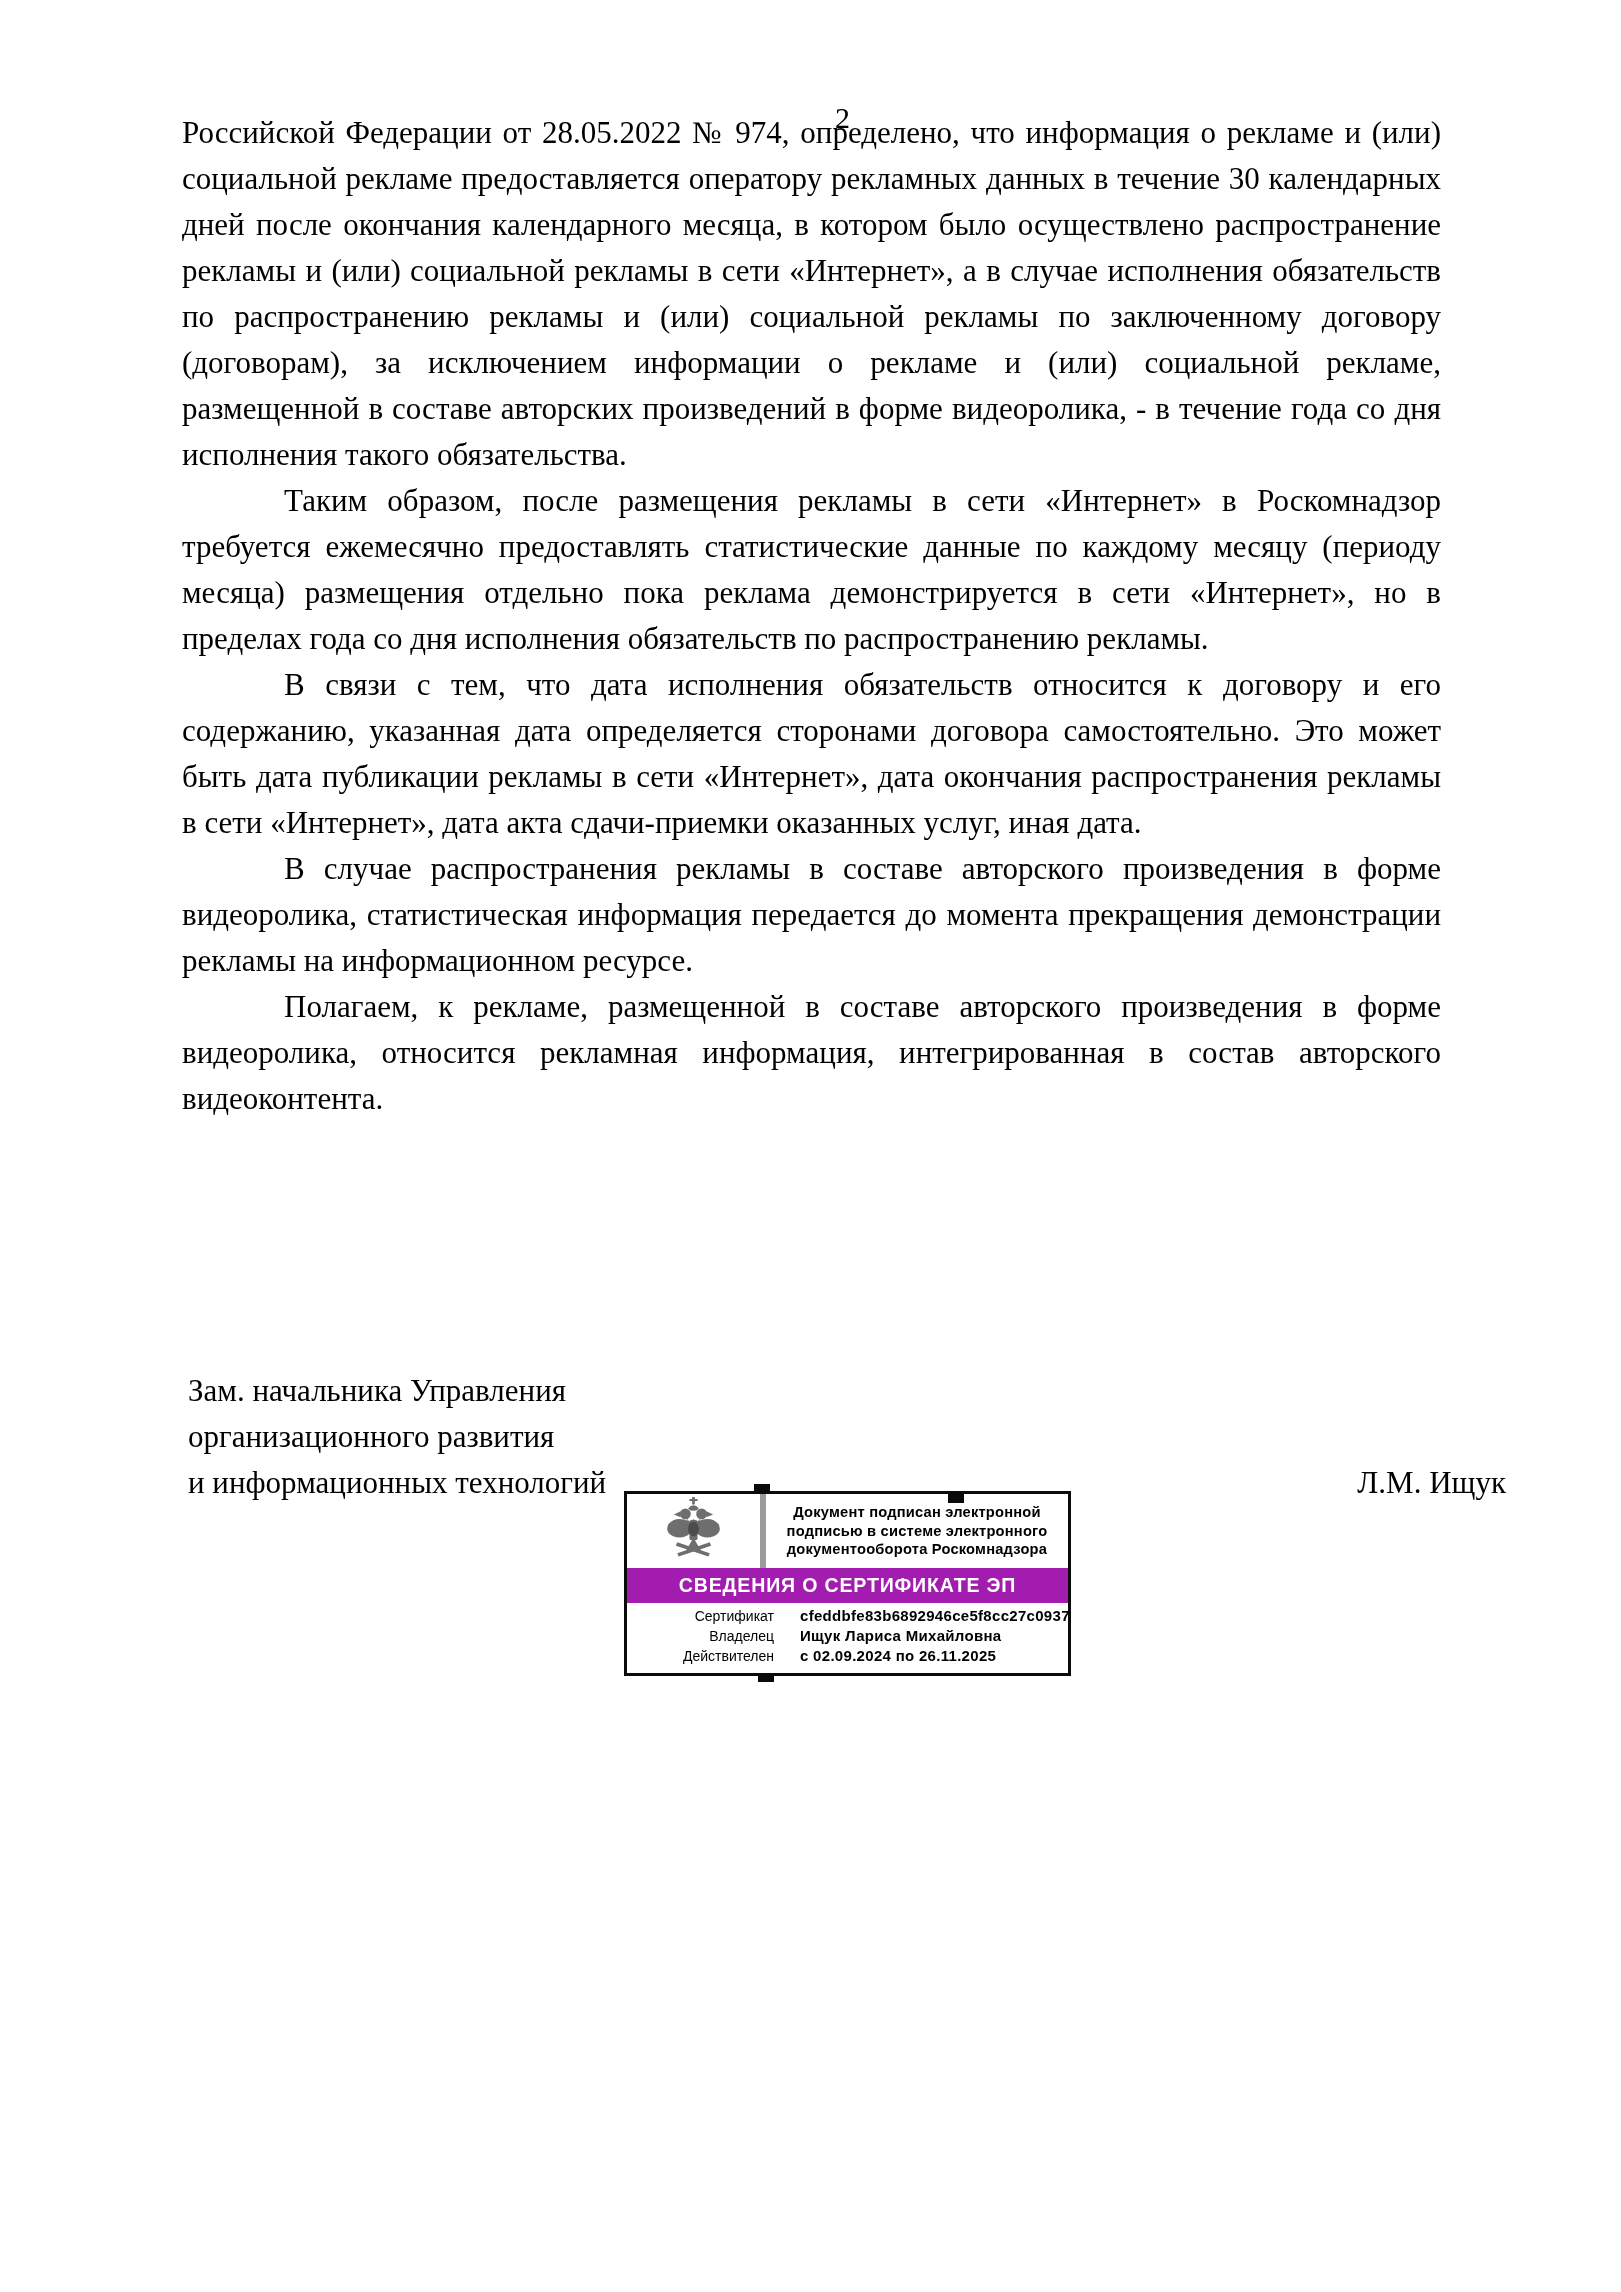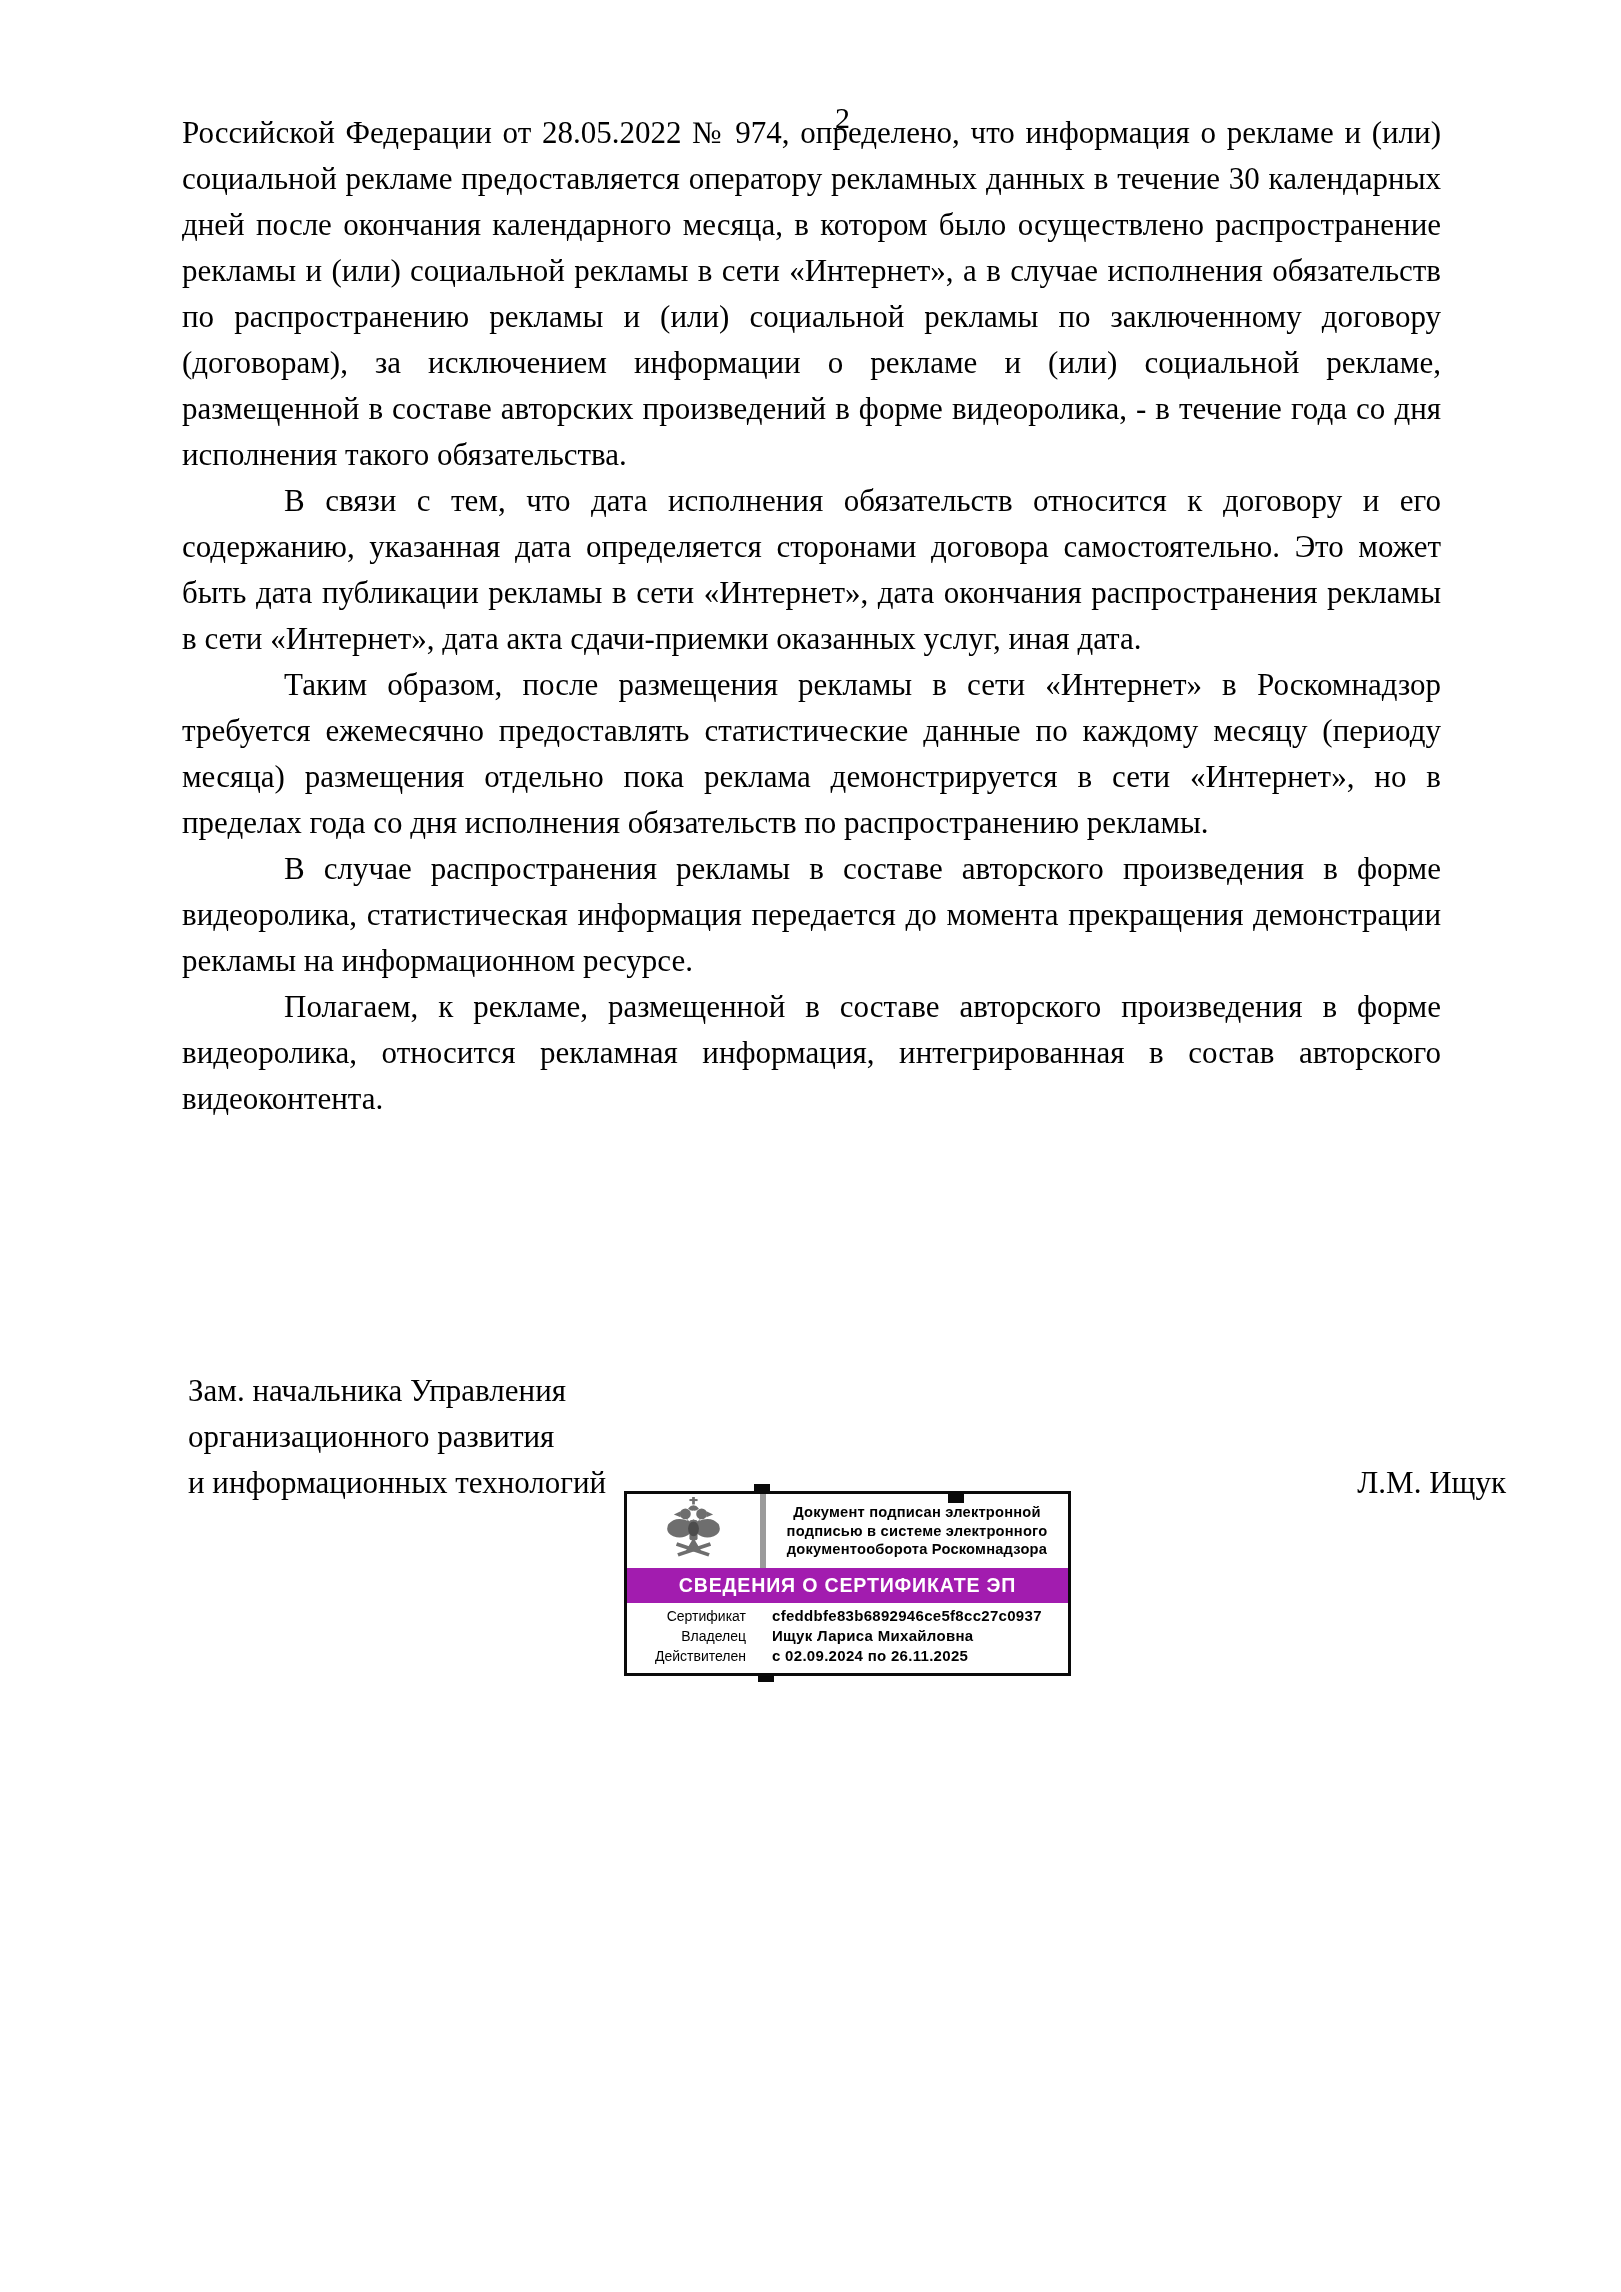--- a/index.html
+++ b/index.html
@@ -92,35 +92,35 @@
   }
   .stamp-band {
     height: 35px;
     line-height: 35px;
     text-align: center;
     font-weight: bold;
     font-size: 19.6px;
     letter-spacing: 0.8px;
   }
   .stamp-rows { padding: 2.9px 9.8px 6.9px 0; }
-  .stamp-row { display: flex; align-items: center; line-height: 20px; }
+  .stamp-row { display: flex; align-items: center; line-height: 20px; padding-left: 28px; }
   .stamp-label { flex: none; width: 119px; text-align: right; font-size: 14px; }
   .stamp-value { margin-left: 26px; font-weight: bold; font-size: 15px; letter-spacing: 0.3px; white-space: nowrap; }
 </style>
 </head>
 <body>
 
 <div class="page">
 
   <div class="page-number">2</div>
 
   <div class="body-text">
     <p class="continued">Российской Федерации от 28.05.2022 № 974, определено, что информация о рекламе и (или) социальной рекламе предоставляется оператору рекламных данных в течение 30 календарных дней после окончания календарного месяца, в котором было осуществлено распространение рекламы и (или) социальной рекламы в сети «Интернет», а в случае исполнения обязательств по распространению рекламы и (или) социальной рекламы по заключенному договору (договорам), за исключением информации о рекламе и (или) социальной рекламе, размещенной в составе авторских произведений в форме видеоролика, - в течение года со дня исполнения такого обязательства.</p>
+    <p class="indented">Таким образом, после размещения рекламы в сети «Интернет» в Роскомнадзор требуется ежемесячно предоставлять статистические данные по каждому месяцу (периоду месяца) размещения отдельно пока реклама демонстрируется в сети «Интернет», но в пределах года со дня исполнения обязательств по распространению рекламы.</p>
     <p class="indented">В связи с тем, что дата исполнения обязательств относится к договору и его содержанию, указанная дата определяется сторонами договора самостоятельно. Это может быть дата публикации рекламы в сети «Интернет», дата окончания распространения рекламы в сети «Интернет», дата акта сдачи-приемки оказанных услуг, иная дата.</p>
-    <p class="indented">Таким образом, после размещения рекламы в сети «Интернет» в Роскомнадзор требуется ежемесячно предоставлять статистические данные по каждому месяцу (периоду месяца) размещения отдельно пока реклама демонстрируется в сети «Интернет», но в пределах года со дня исполнения обязательств по распространению рекламы.</p>
     <p class="indented">В случае распространения рекламы в составе авторского произведения в форме видеоролика, статистическая информация передается до момента прекращения демонстрации рекламы на информационном ресурсе.</p>
     <p class="indented">Полагаем, к рекламе, размещенной в составе авторского произведения в форме видеоролика, относится рекламная информация, интегрированная в состав авторского видеоконтента.</p>
   </div>
 
   <div class="signature">
     <div class="sig-left">
       <div>Зам. начальника Управления</div>
       <div>организационного развития</div>
       <div>и информационных технологий</div>
     </div>

